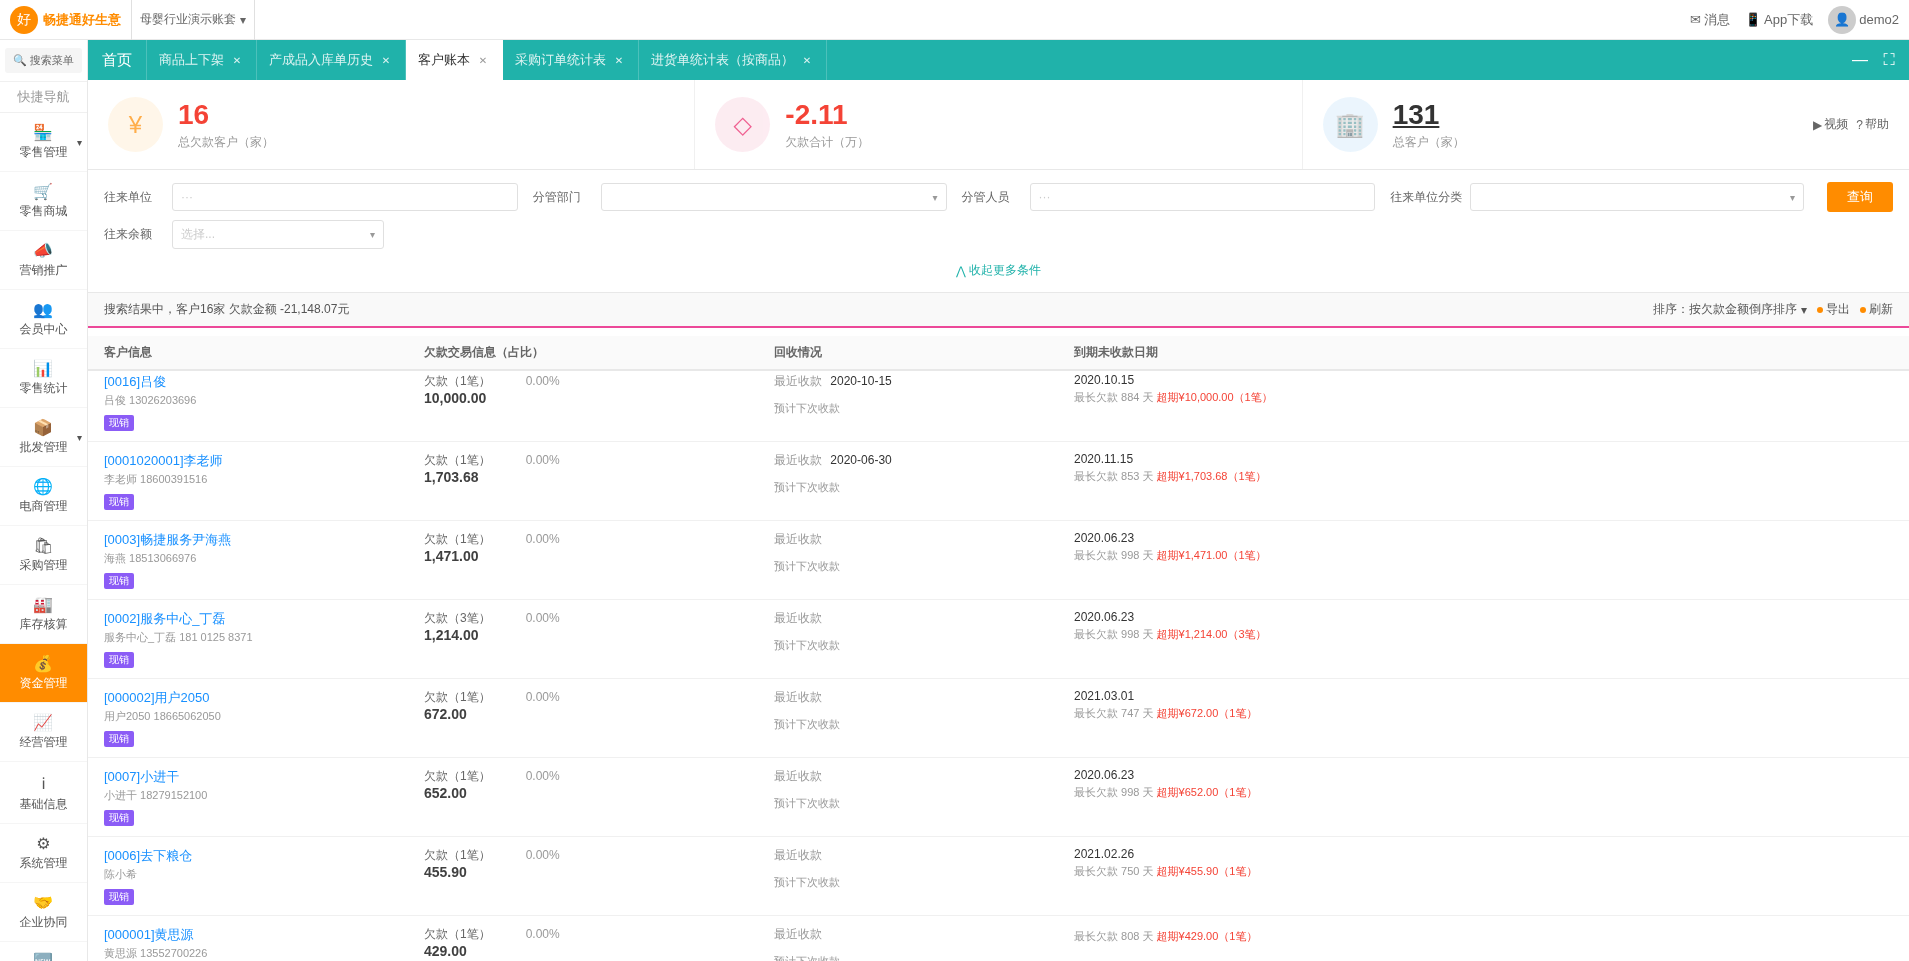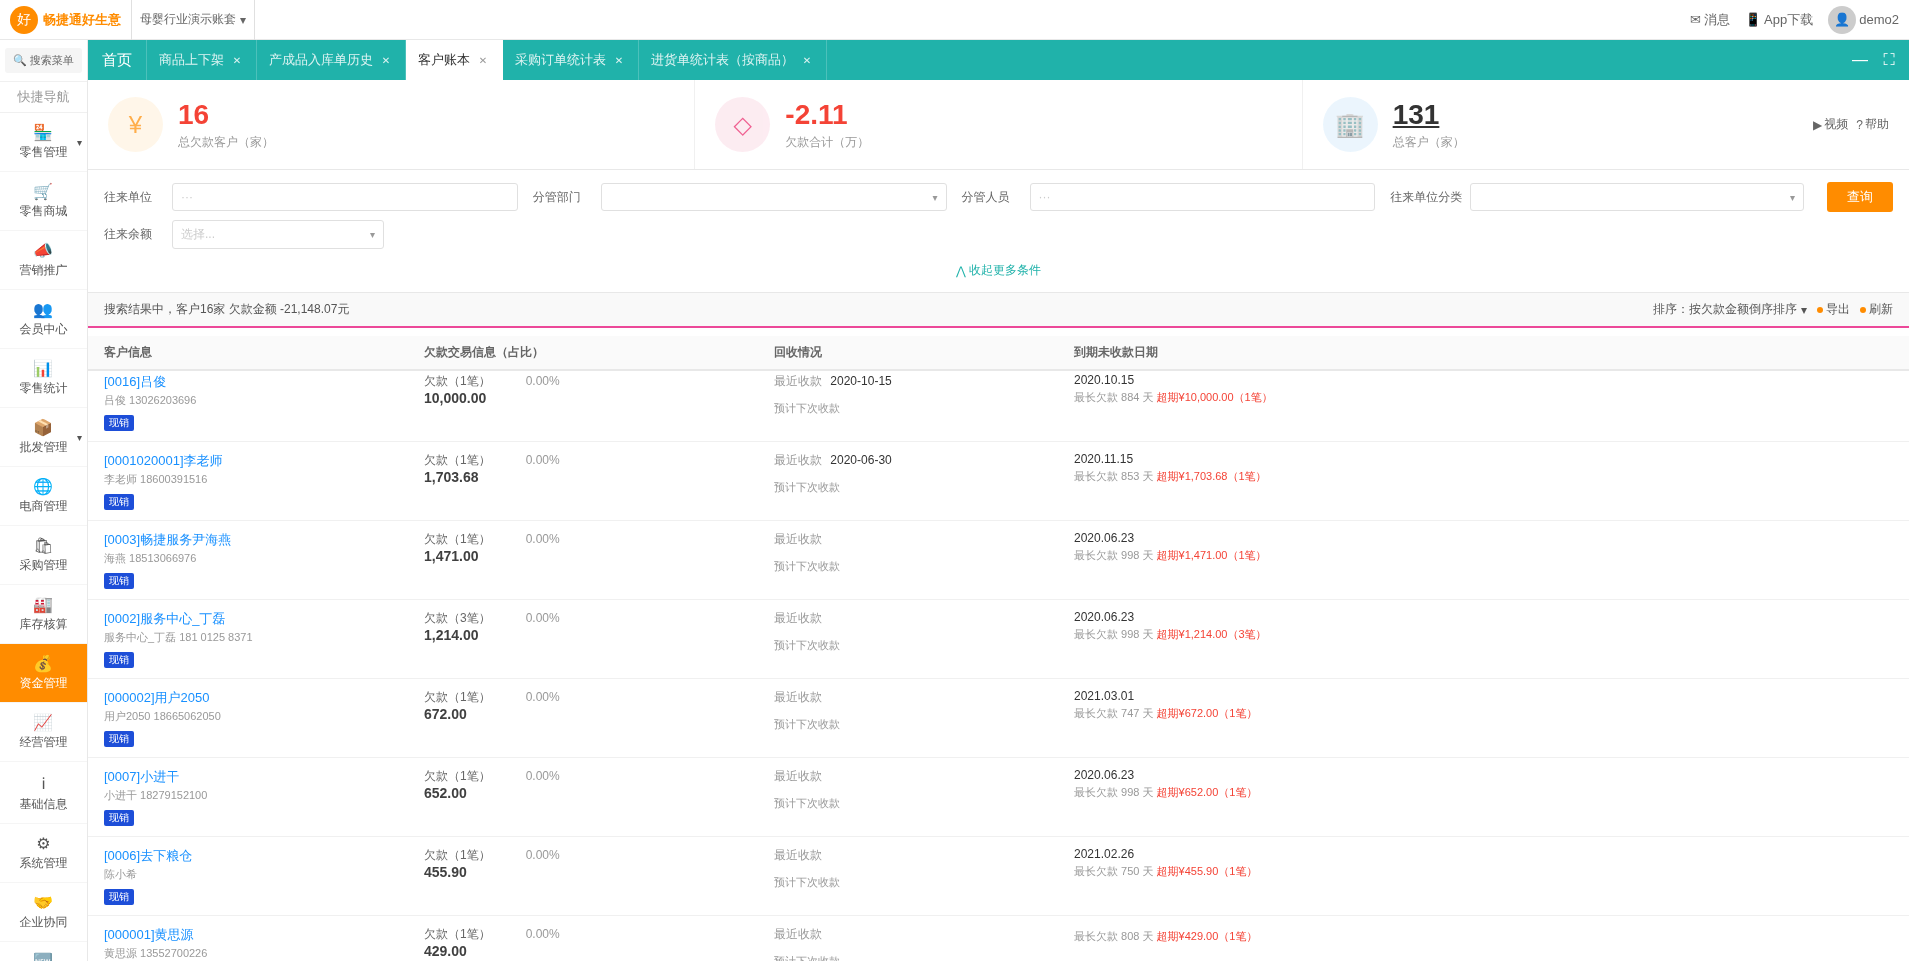--- a/index.html
+++ b/index.html
@@ -74,21 +74,21 @@
     .results-bar-right { display: flex; align-items: center; gap: 10px; }
     .sort-select { display: flex; align-items: center; gap: 4px; cursor: pointer; color: #555; }
     .action-btn { display: flex; align-items: center; gap: 3px; cursor: pointer; color: #555; }
 
     
     .data-table { flex: 1; overflow-y: auto; background: #fff; }
     .table-header { display: grid; grid-template-columns: 320px 350px 300px 1fr; background: #fafafa; border-bottom: 2px solid #e8e8e8; padding: 8px 16px; font-size: 12px; font-weight: bold; color: #666; position: sticky; top: 8px; z-index: 10; }
     .table-row { display: grid; grid-template-columns: 320px 350px 300px 1fr; border-bottom: 1px solid #f0f0f0; padding: 10px 16px; align-items: start; }
     .customer-name { color: #1890ff; cursor: pointer; font-size: 13px; }
     .customer-phone { color: #999; font-size: 11px; margin-top: 2px; }
-    .customer-tag { display: inline-block; background: #1d4ed8; color: #fff; font-size: 10px; padding: 1px 5px; border-radius: 2px; margin-top: 7px; text-align: center; }
+    .customer-tag { display: inline-block; background: #8b5cf6; color: #fff; font-size: 10px; padding: 1px 5px; border-radius: 2px; margin-top: 7px; text-align: center; }
     .debt-amount { color: #404040; font-size: 14px; font-weight: bold; cursor: pointer; }
     .debt-info { font-size: 12px; color: #666; }
     .debt-ratio { color: #999; font-size: 12px; margin-left: 20px; }
     .collect-info { font-size: 12px; }
     .collect-label { color: #999; }
     .collect-date { color: #333; margin-left: 5px; }
     .collect-sub { color: #999; margin-top: 11px; font-size: 11px; }
     .due-date { color: #333; font-size: 12px; }
     .overdue-info { margin-top: 3px; font-size: 11px; color: #999; }
     .overdue-amount { color: #f44336; cursor: pointer; }

